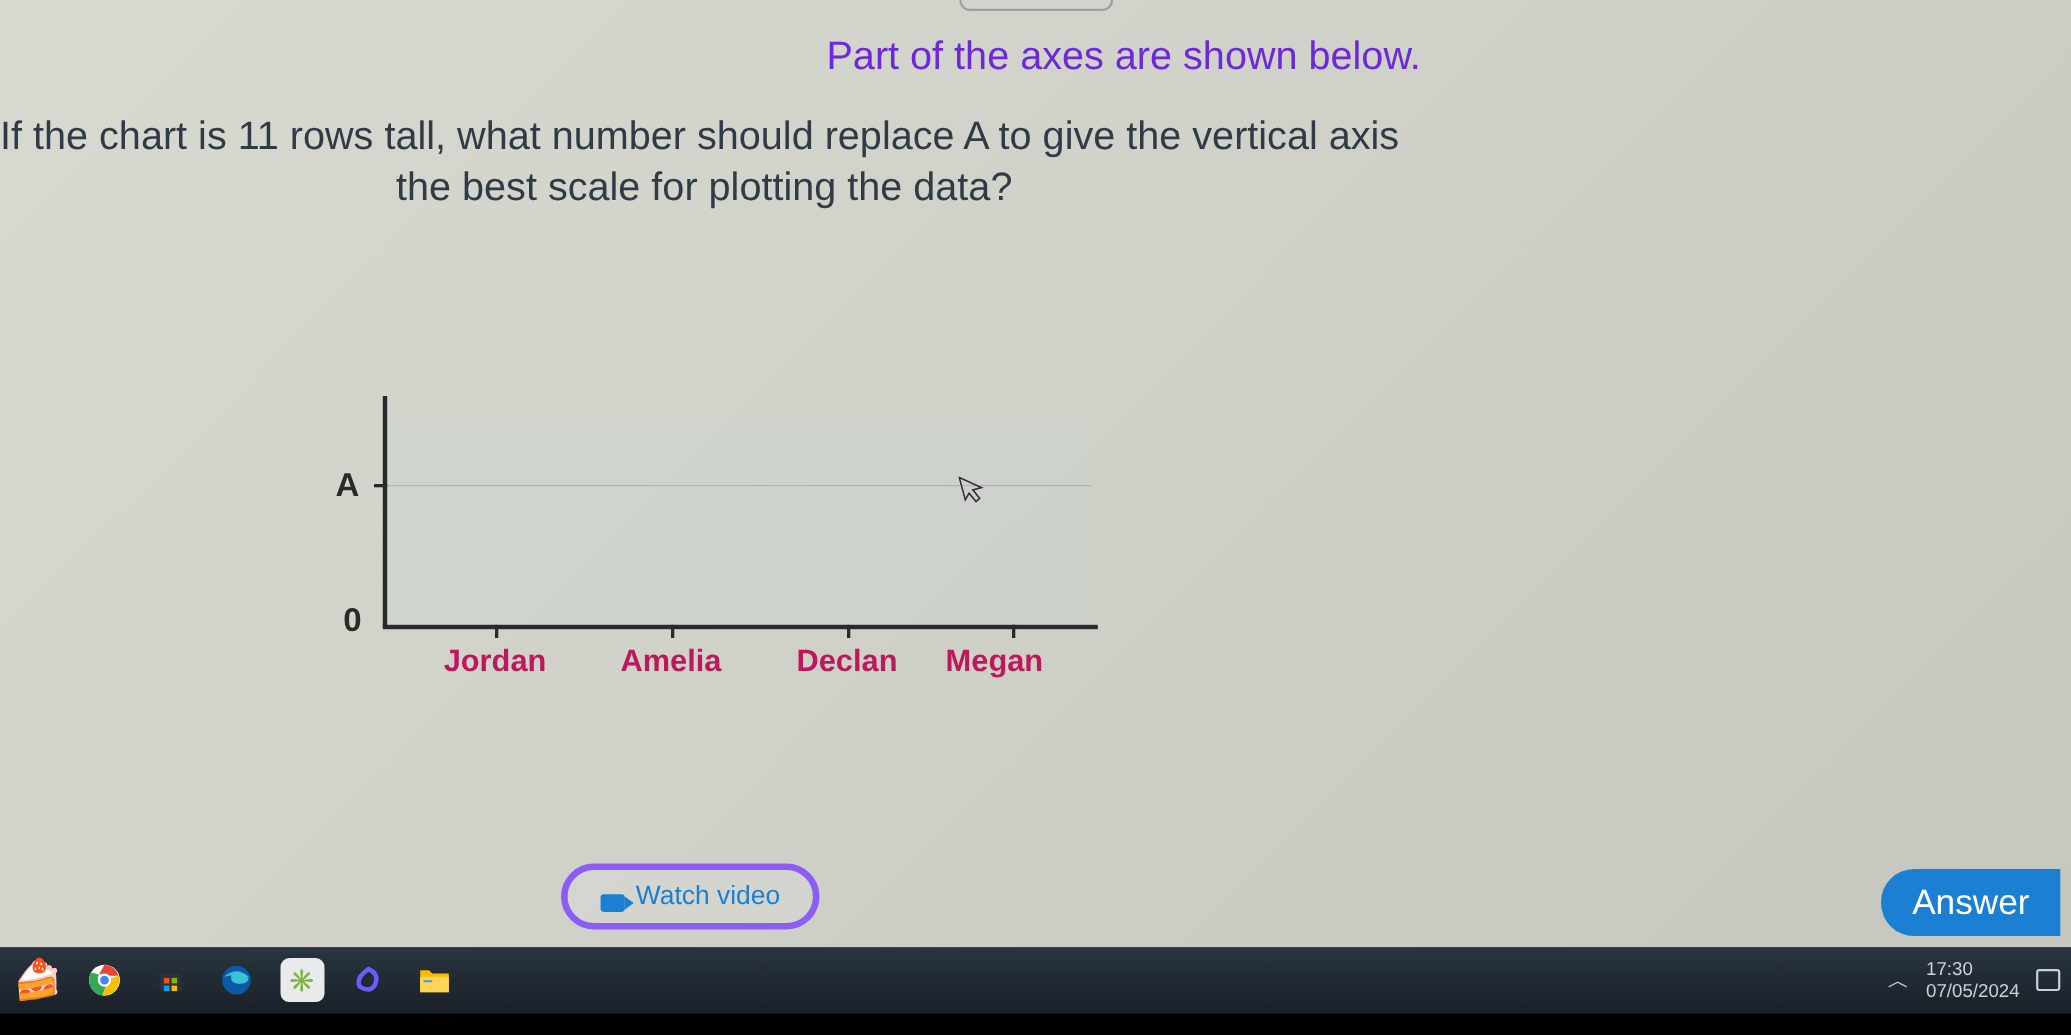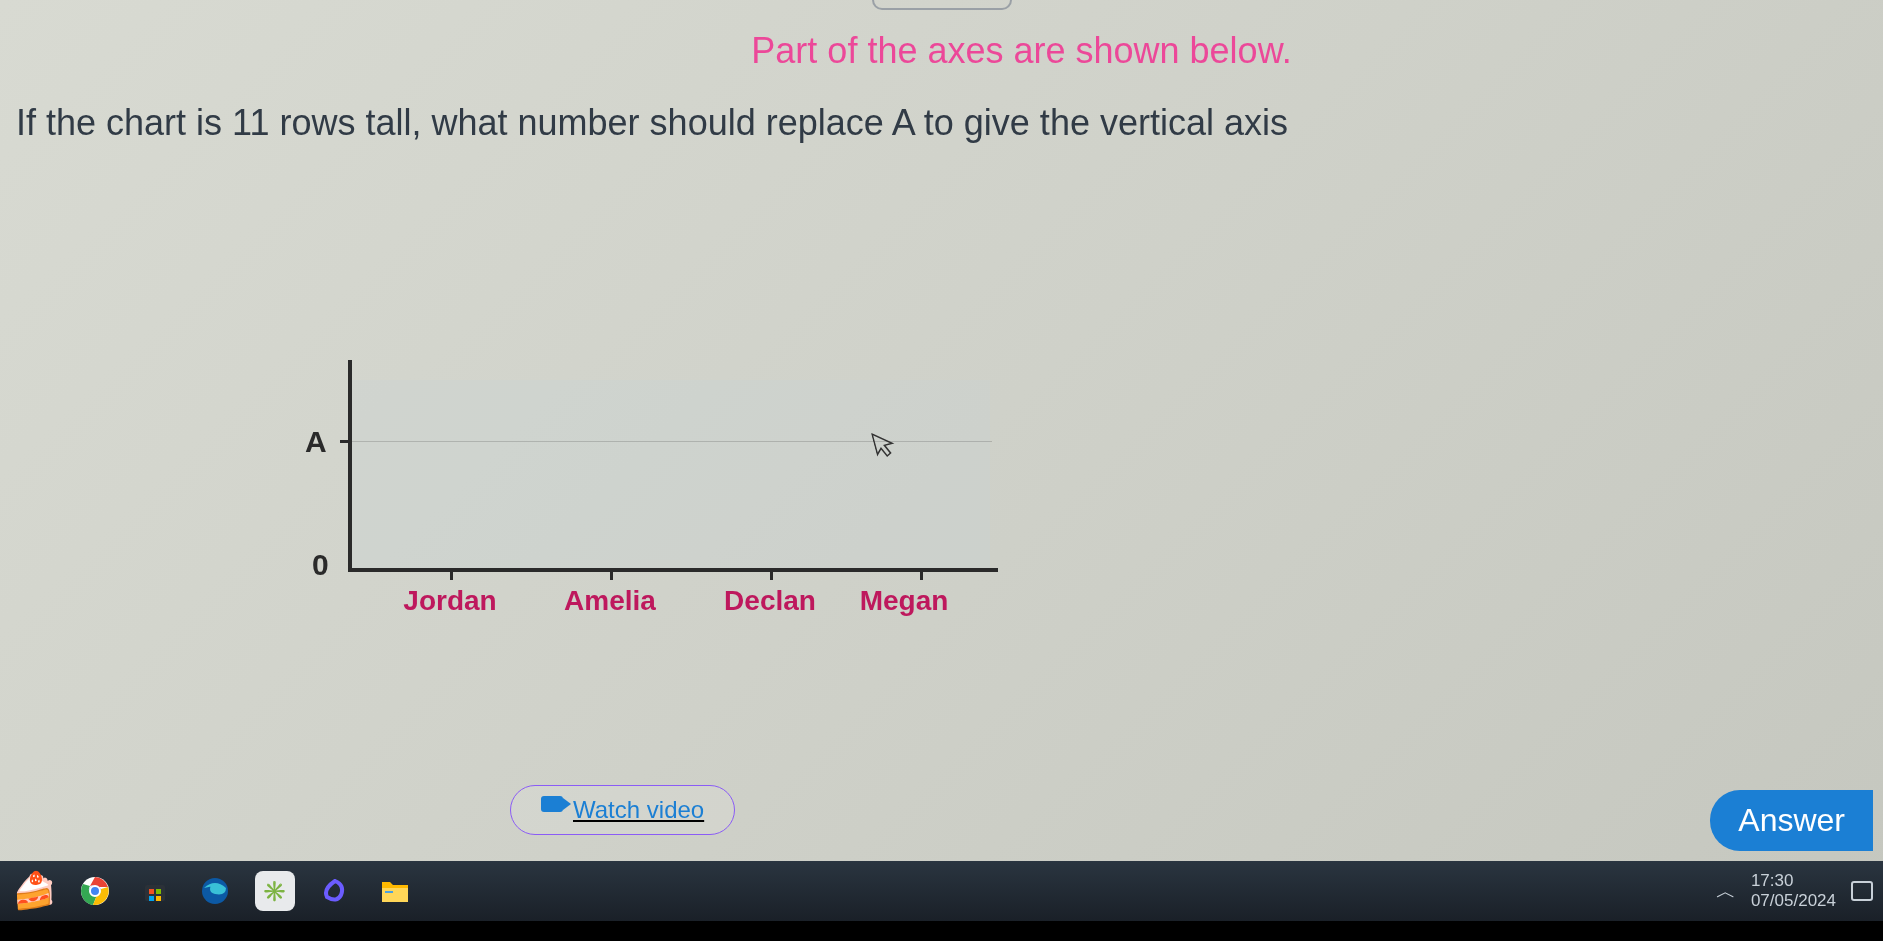--- a/index.html
+++ b/index.html
@@ -9,34 +9,34 @@
     font-family: -apple-system, BlinkMacSystemFont, 'Segoe UI', Arial, sans-serif;
     background: linear-gradient(135deg, #d8dad2 0%, #cfd1c9 50%, #c5c7bf 100%);
     overflow: hidden;
     position: relative;
   }
   .content-area {
     padding: 20px 40px 0 0;
   }
   .question-line-1 {
     font-size: 36px;
-    color: #ec4899;
+    color: #6d28d9;
     text-align: center;
     margin-top: 10px;
     margin-left: 200px;
     font-weight: 400;
   }
   .question-line-2 {
     font-size: 36px;
     color: #313b46;
     margin-top: 30px;
     margin-left: 0;
     font-weight: 400;
     text-align: left;
-    padding-left: 16px;
+    padding-left: 0;
   }
   .question-line-3 {
     font-size: 36px;
     color: #313b46;
     margin-top: 5px;
     margin-left: 360px;
     font-weight: 400;
   }
   .chart-wrap {
     position: absolute;
@@ -125,29 +125,28 @@
     left: 875px;
     top: 430px;
     font-size: 26px;
     color: #333;
     transform: rotate(-15deg);
   }
   .watch-video-btn {
     position: absolute;
     left: 510px;
     top: 785px;
-    border: 1px solid #8b5cf6;
+    border: 6px solid #8b5cf6;
     border-radius: 30px;
     padding: 10px 30px;
     background: rgba(255,255,255,0.1);
     display: flex;
-    align-items: flex-start;
+    align-items: flex-end;
     gap: 10px;
     cursor: pointer;
-    text-decoration: underline;
   }
   .watch-video-btn .cam-icon {
     width: 22px;
     height: 16px;
     background: #1b7fd4;
     border-radius: 3px;
     position: relative;
   }
   .watch-video-btn .cam-icon::after {
     content: '';
@@ -236,20 +235,21 @@
   }
 </style>
 </head>
 <body>
 
 <div class="top-nub"></div>
 
 <div class="content-area">
   <p class="question-line-1">Part of the axes are shown below.</p>
   <p class="question-line-2">If the chart is 11 rows tall, what number should replace A to give the vertical axis</p>
+  <p class="question-line-3">the best scale for plotting the data?</p>
 </div>
 
 <div class="chart-wrap">
   <div class="chart-shade"></div>
   <div class="gridline-A"></div>
   <div class="y-axis"></div>
   <div class="x-axis"></div>
   <div class="tick-A"></div>
   <div class="label-A">A</div>
   <div class="label-0">0</div>

